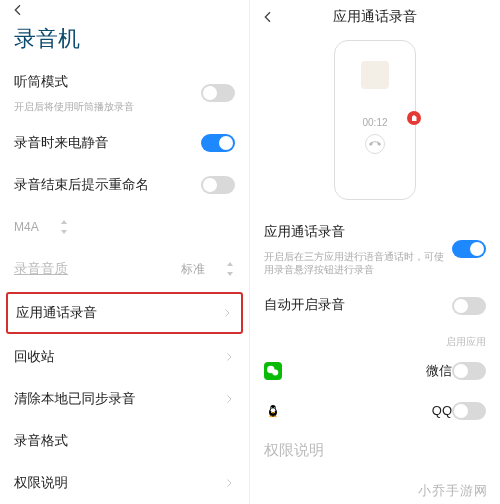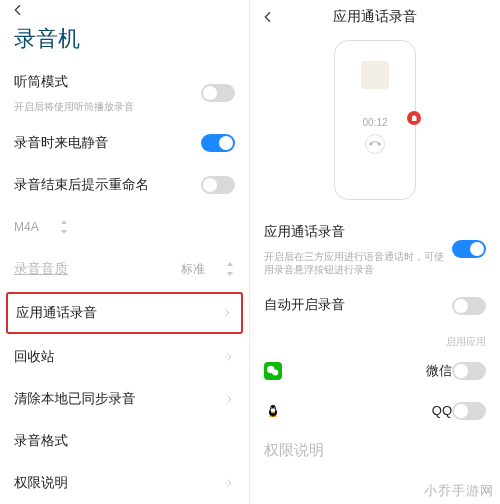--- a/index.html
+++ b/index.html
@@ -138,21 +138,21 @@
   .app-icon.qq svg { width: 16px; height: 16px; }
   .app-name { flex: 1; font-size: 13px; color: #222; text-align: right; }
 
   .footer-link {
     font-size: 15px; color: #bbb;
     padding: 10px 14px;
   }
 
   .watermark {
     position: absolute;
-    right: 6px; bottom: 4px;
+    right: 12px; bottom: 4px;
     font-size: 13px; color: rgba(120,120,120,0.55);
     font-family: Liberation Mono, monospace;
     letter-spacing: 1px;
   }
 </style>
 </head>
 <body>
 
 <div class="screens">
 

